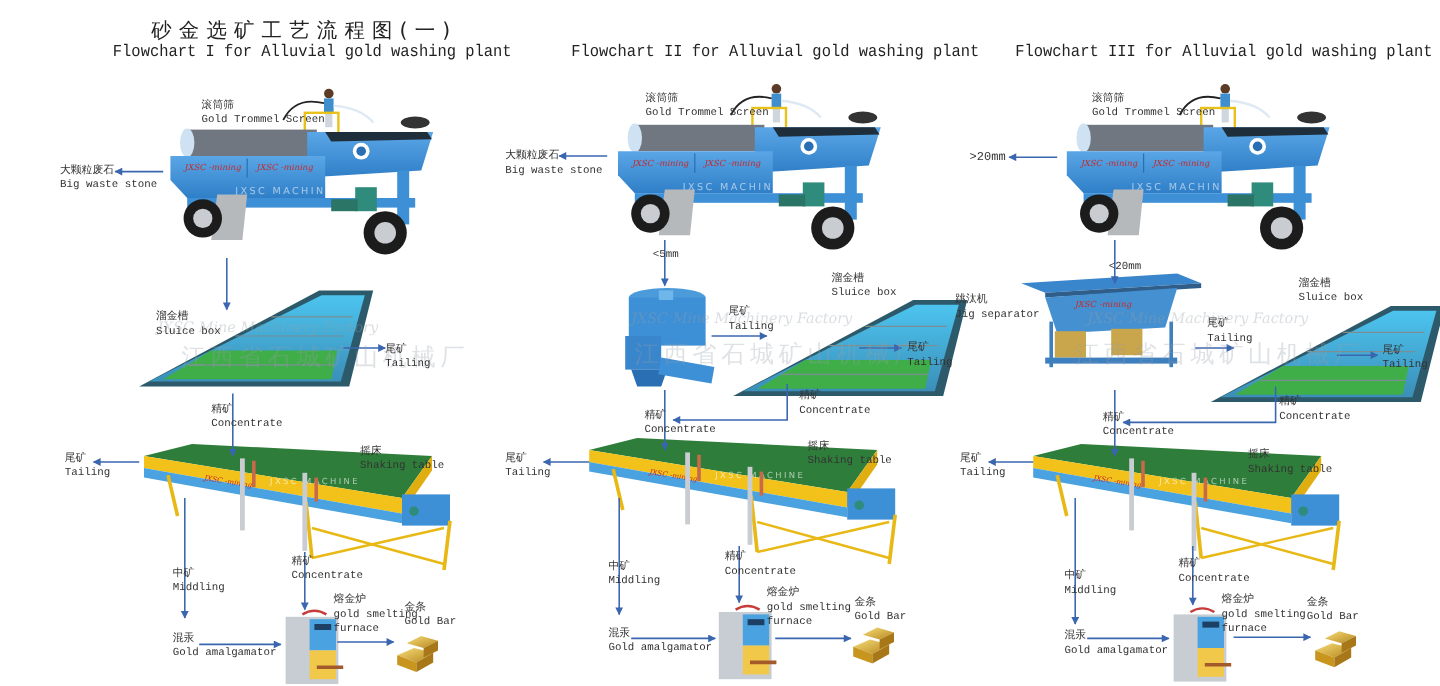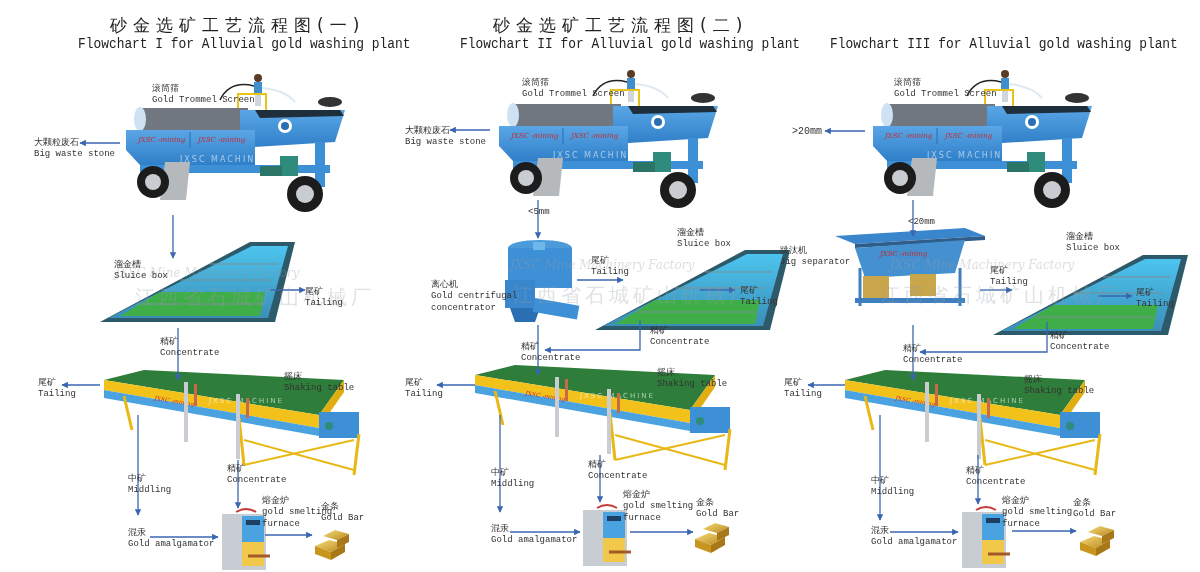--- a/index.html
+++ b/index.html
@@ -1,18 +1,18 @@
 <!DOCTYPE html>
 <html><head>
 <meta charset="utf-8">
 <style>
   * { box-sizing: border-box; margin: 0; padding: 0; }
   html, body { width: 1200px; height: 572px; background: #ffffff; overflow: hidden; }
   body { position: relative; font-family: "DejaVu Serif", "Liberation Serif", serif; color: #333; }
-  .panel { position: absolute; top: 0; width: 400px; height: 572px; }
+  .panel { position: absolute; top: 0; width: 400px; height: 572px; margin-left: 16px; }
   .p1 { left: 0; }
   .p2 { left: 395px; }
   .p3 { left: 780px; }
   .title-cn { position: absolute; top: 14px; font-size: 17px; letter-spacing: 6px; color: #222; white-space: nowrap; font-family: "DejaVu Sans", sans-serif; }
   .title-en { position: absolute; top: 36px; font-size: 14px; color: #222; white-space: nowrap; font-family: "Liberation Mono", "DejaVu Sans Mono", monospace; transform: scaleX(0.92); transform-origin: left; }
   .lbl { position: absolute; font-size: 9px; line-height: 12px; color: #333; white-space: nowrap; font-family: "Liberation Mono", "DejaVu Sans Mono", monospace; }
   .lbl .cn { display: block; font-family: "DejaVu Sans", sans-serif; font-size: 9px; }
   svg { position: absolute; left: 0; top: 0; overflow: visible; }
   .watermark { position: absolute; font-style: italic; font-size: 12px; color: rgba(150,160,170,0.35); white-space: nowrap; font-family: "DejaVu Serif", serif; }
   .watermark2 { position: absolute; font-size: 20px; color: rgba(150,160,170,0.3); white-space: nowrap; letter-spacing: 4px; font-family: "DejaVu Sans", sans-serif; text-align: center; }
@@ -183,21 +183,20 @@
   <div class="lbl" style="left:284px;top:370px"><span class="cn">摇床</span><span>Shaking table</span></div>
   <div class="lbl" style="left:38px;top:376px"><span class="cn">尾矿</span><span>Tailing</span></div>
   <div class="lbl" style="left:128px;top:472px"><span class="cn">中矿</span><span>Middling</span></div>
   <div class="lbl" style="left:227px;top:462px"><span class="cn">精矿</span><span>Concentrate</span></div>
   <div class="lbl" style="left:128px;top:526px"><span class="cn">混汞</span><span>Gold amalgamator</span></div>
   <div class="lbl" style="left:262px;top:494px"><span class="cn">熔金炉</span><span style="display:block">gold smelting</span><span>furnace</span></div>
   <div class="lbl" style="left:321px;top:500px"><span class="cn">金条</span><span>Gold Bar</span></div>
 </div>
 
 <div class="panel p2">
-  <div class="title-cn" style="left:98px">砂金选矿工艺流程图(二)</div>
   <div class="title-en" style="left:65px">Flowchart II for Alluvial gold washing plant</div>
 
   <svg width="400" height="572">
     <use href="#trommel" x="98" y="66"></use>
     <use href="#centrifuge" x="110" y="240"></use>
     <use href="#sluice" x="200" y="250"></use>
     <use href="#table" x="80" y="365"></use>
     <use href="#furnace" x="188" y="508"></use>
     <use href="#goldbar" x="300" y="515"></use>
 
@@ -213,21 +212,20 @@
     <line x1="115" y1="532" x2="185" y2="532" stroke="#3a66b0" stroke-width="1.3" marker-end="url(#arr)"></line>
     <line x1="235" y1="532" x2="298" y2="532" stroke="#3a66b0" stroke-width="1.3" marker-end="url(#arr)"></line>
   </svg>
 
   <div class="watermark" style="left:115px;top:258px">JXSC Mine Machinery Factory</div>
   <div class="watermark2" style="left:118px;top:282px">江西省石城矿山机械厂</div>
 
   <div class="lbl" style="left:127px;top:76px"><span class="cn">滚筒筛</span><span>Gold Trommel Screen</span></div>
   <div class="lbl" style="left:10px;top:124px"><span class="cn">大颗粒废石</span><span>Big waste stone</span></div>
   <div class="lbl" style="left:133px;top:206px">&lt;5mm</div>
-  <div class="lbl" style="left:36px;top:278px"><span class="cn">离心机</span><span style="display:block">Gold centrifugal</span><span>concentrator</span></div>
   <div class="lbl" style="left:196px;top:254px"><span class="cn">尾矿</span><span>Tailing</span></div>
   <div class="lbl" style="left:282px;top:226px"><span class="cn">溜金槽</span><span>Sluice box</span></div>
   <div class="lbl" style="left:345px;top:284px"><span class="cn">尾矿</span><span>Tailing</span></div>
   <div class="lbl" style="left:255px;top:324px"><span class="cn">精矿</span><span>Concentrate</span></div>
   <div class="lbl" style="left:126px;top:340px"><span class="cn">精矿</span><span>Concentrate</span></div>
   <div class="lbl" style="left:262px;top:366px"><span class="cn">摇床</span><span>Shaking table</span></div>
   <div class="lbl" style="left:10px;top:376px"><span class="cn">尾矿</span><span>Tailing</span></div>
   <div class="lbl" style="left:96px;top:466px"><span class="cn">中矿</span><span>Middling</span></div>
   <div class="lbl" style="left:193px;top:458px"><span class="cn">精矿</span><span>Concentrate</span></div>
   <div class="lbl" style="left:96px;top:522px"><span class="cn">混汞</span><span>Gold amalgamator</span></div>

